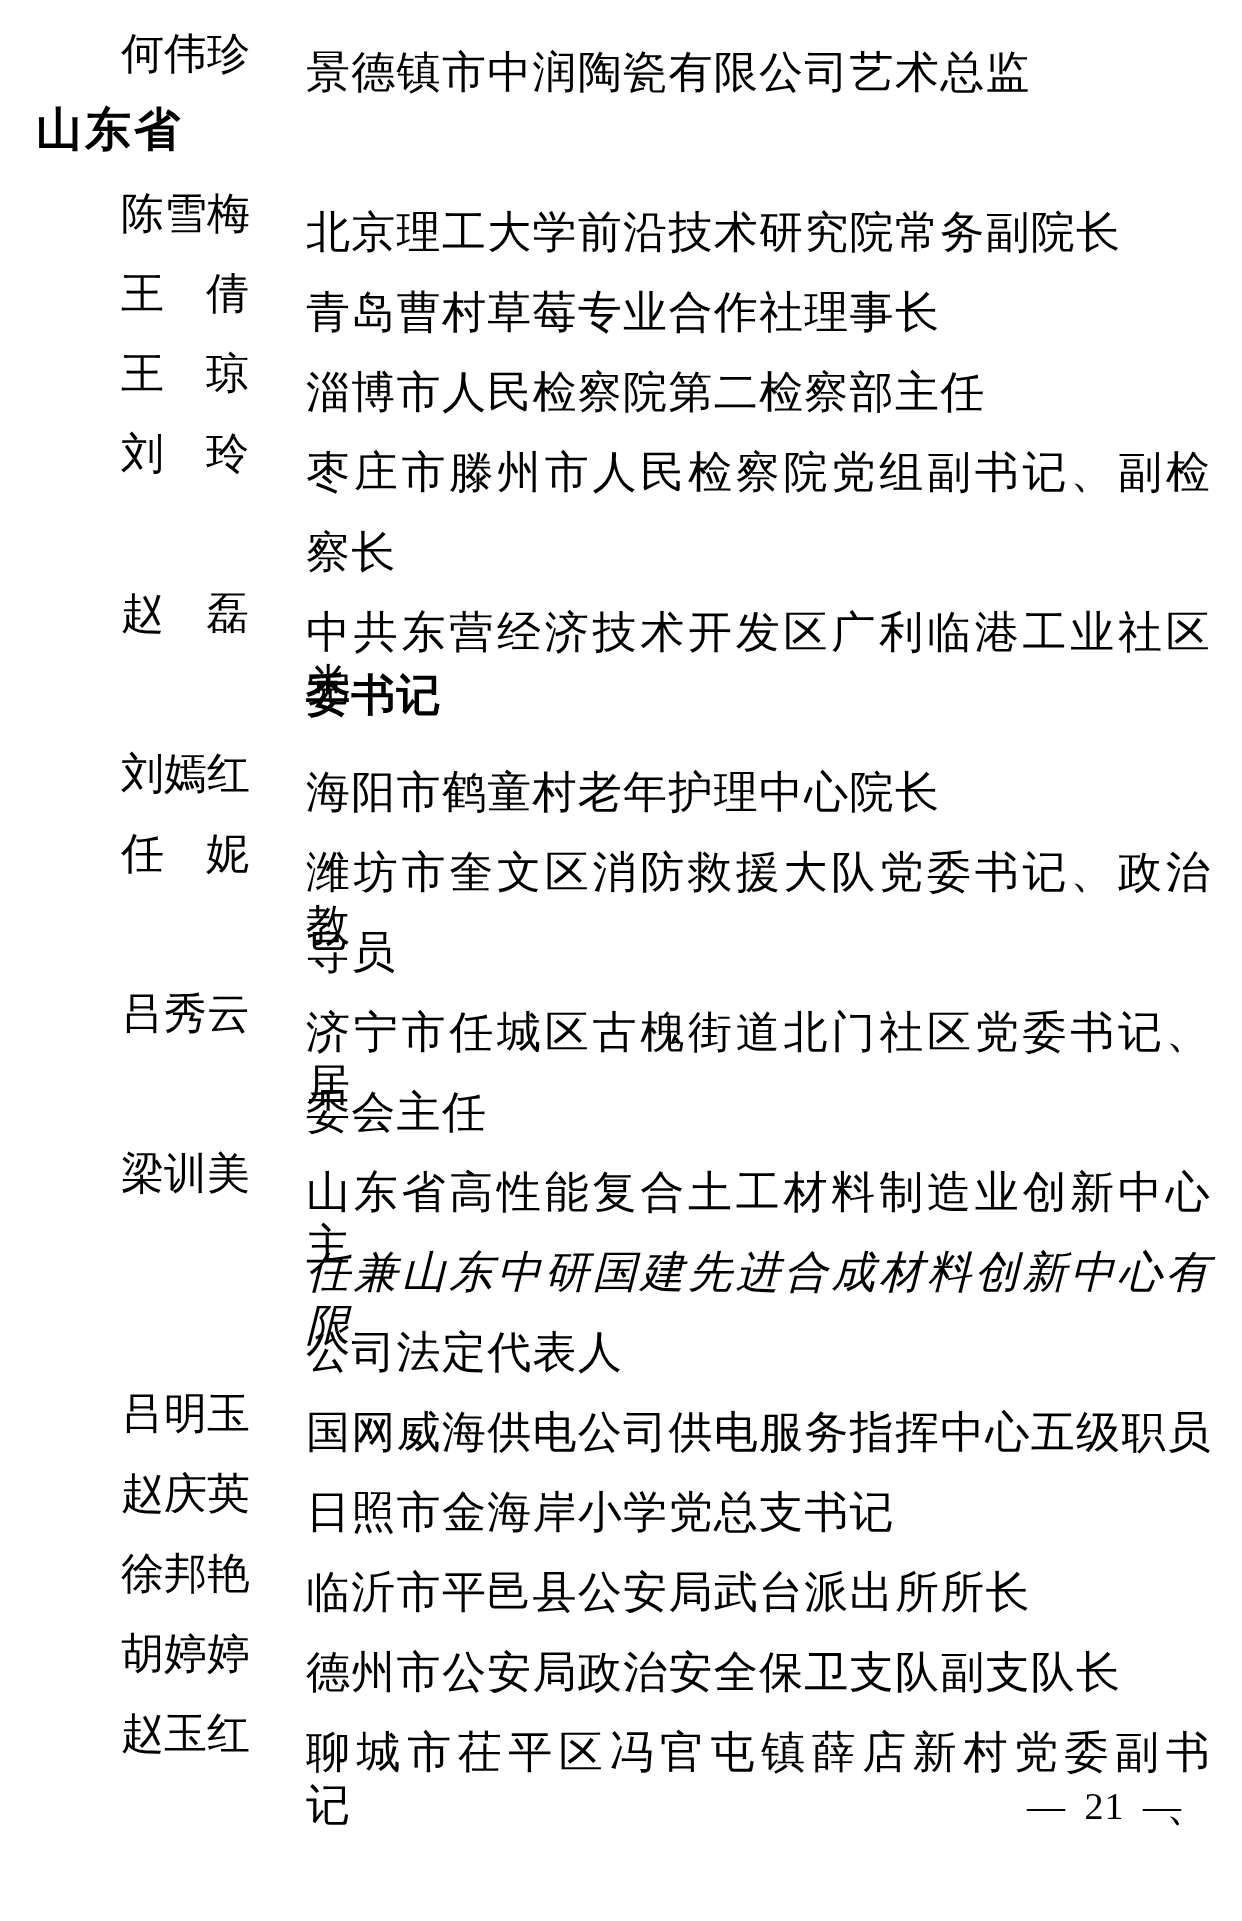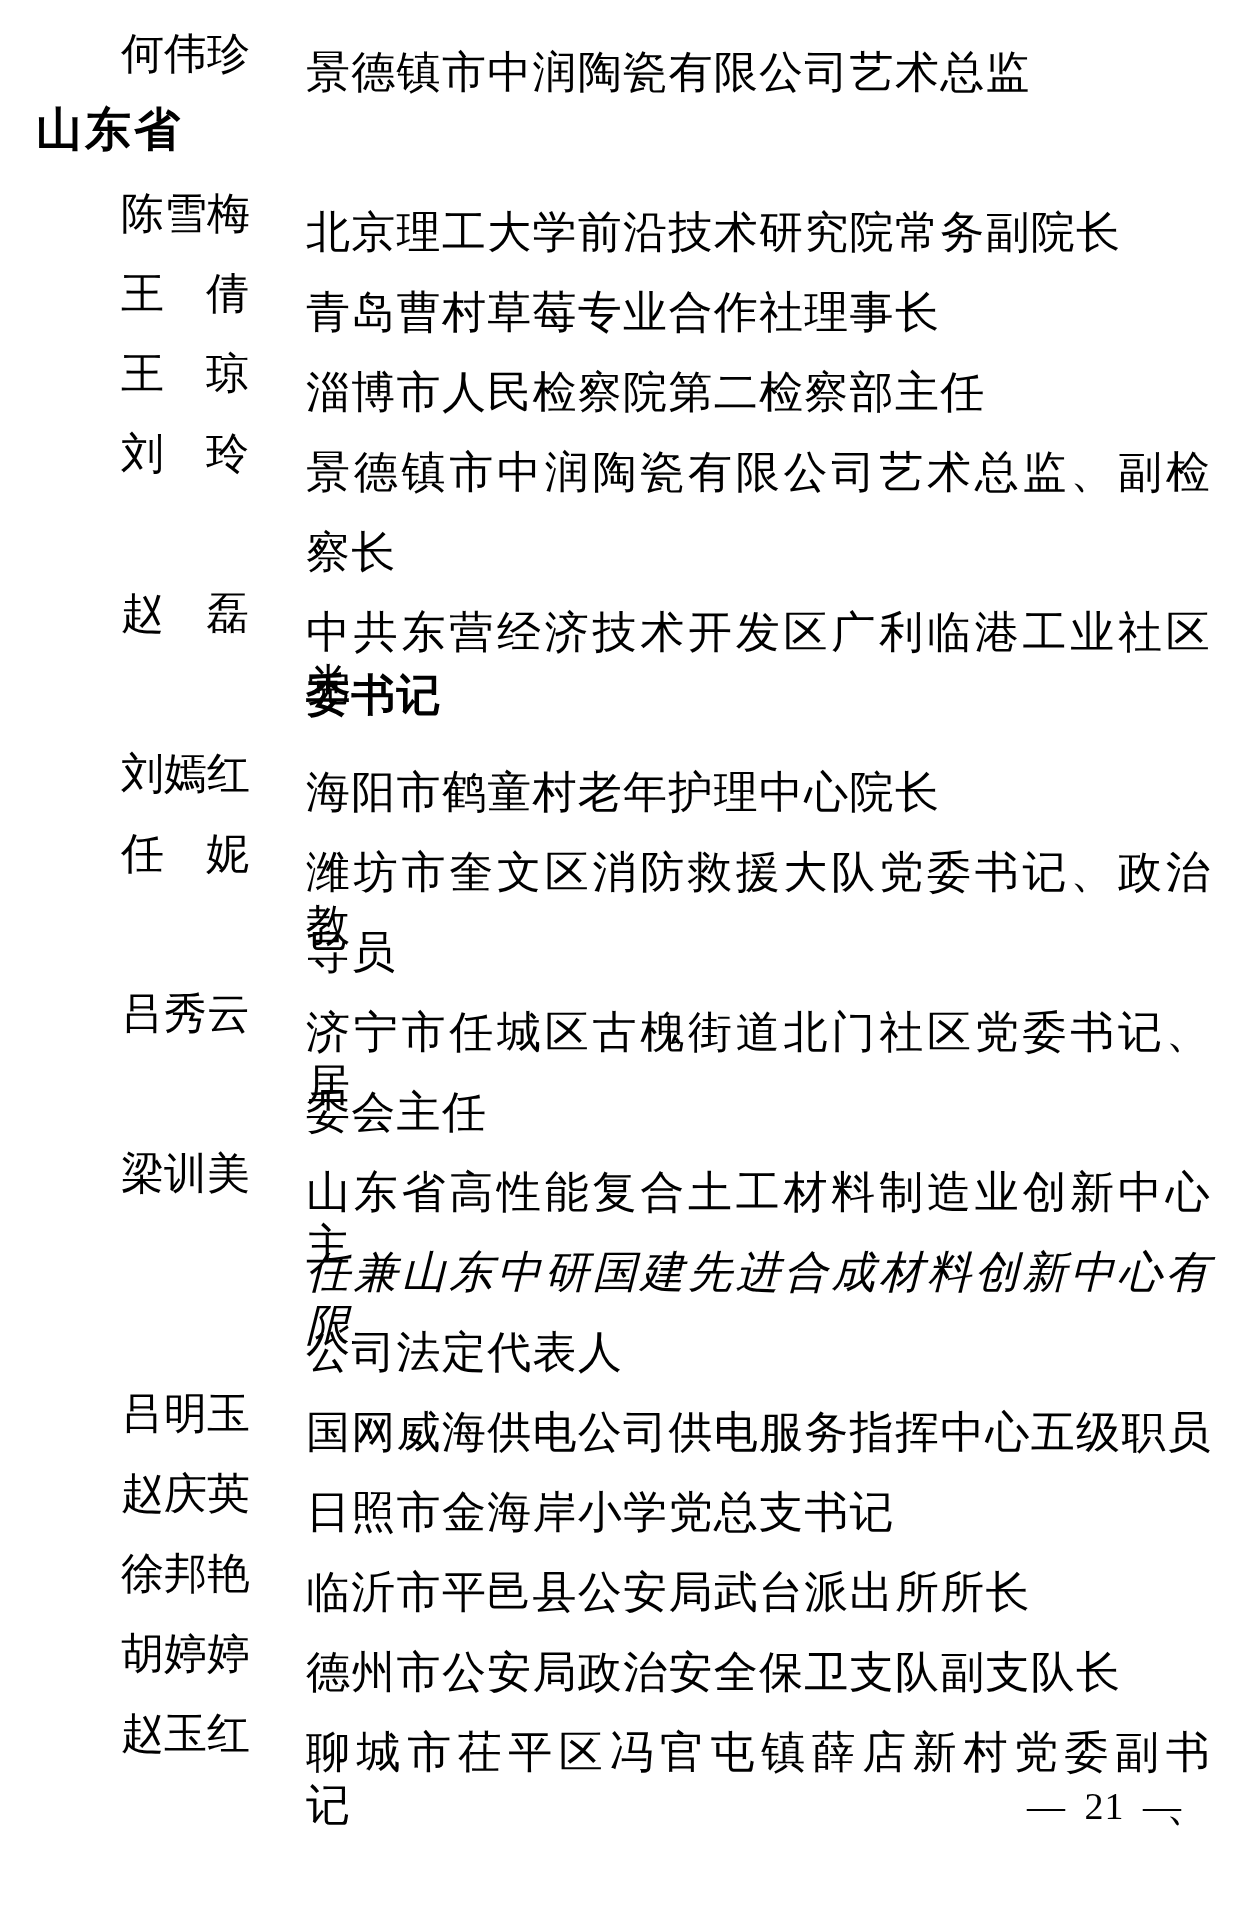--- a/index.html
+++ b/index.html
@@ -104,21 +104,21 @@
           <span>王</span>
           <span>琼</span>
         </div>
         <div class="title-line">淄博市人民检察院第二检察部主任</div>
       </div>
       <div class="row" style="top: 428px;">
         <div class="name">
           <span>刘</span>
           <span>玲</span>
         </div>
-        <div class="title-line justified">景德镇市中润陶瓷有限公司艺术总监、副检</div>
+        <div class="title-line justified">枣庄市滕州市人民检察院党组副书记、副检</div>
       </div>
       <div class="row" style="top: 508px;">
         <div class="title-line">察长</div>
       </div>
       <div class="row" style="top: 588px;">
         <div class="name">
           <span>赵</span>
           <span>磊</span>
         </div>
         <div class="title-line justified">中共东营经济技术开发区广利临港工业社区党</div>

